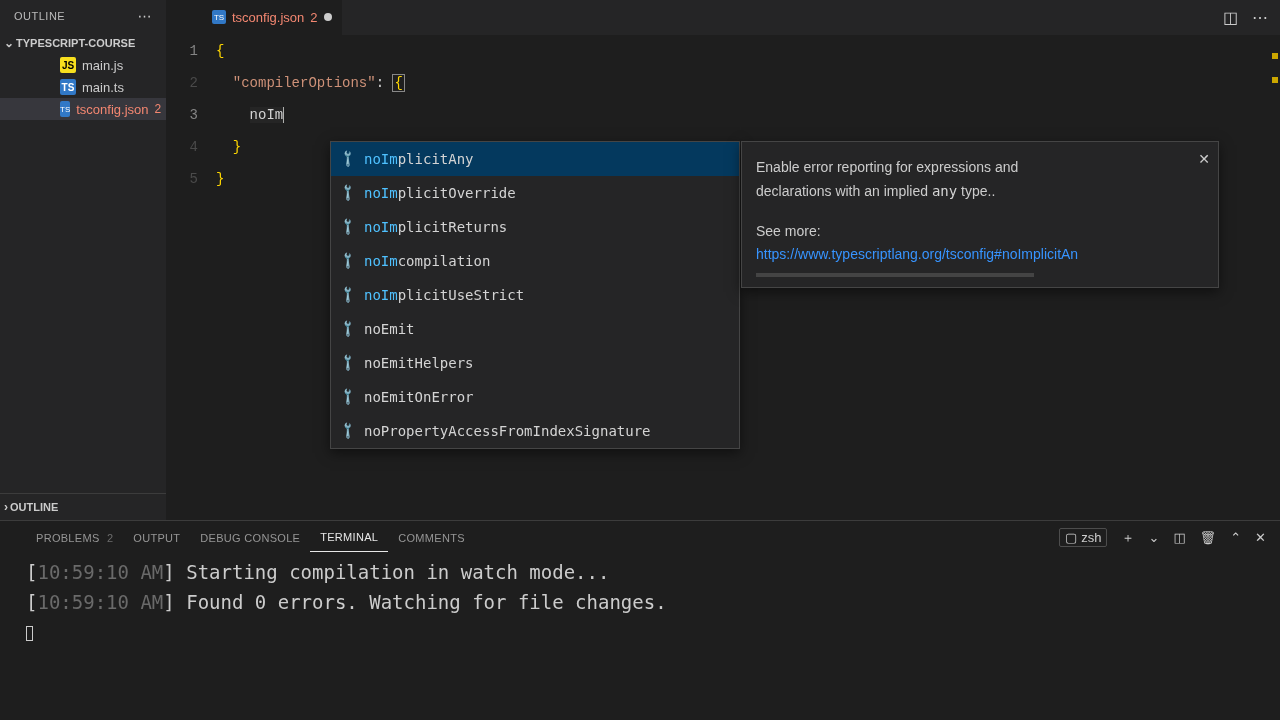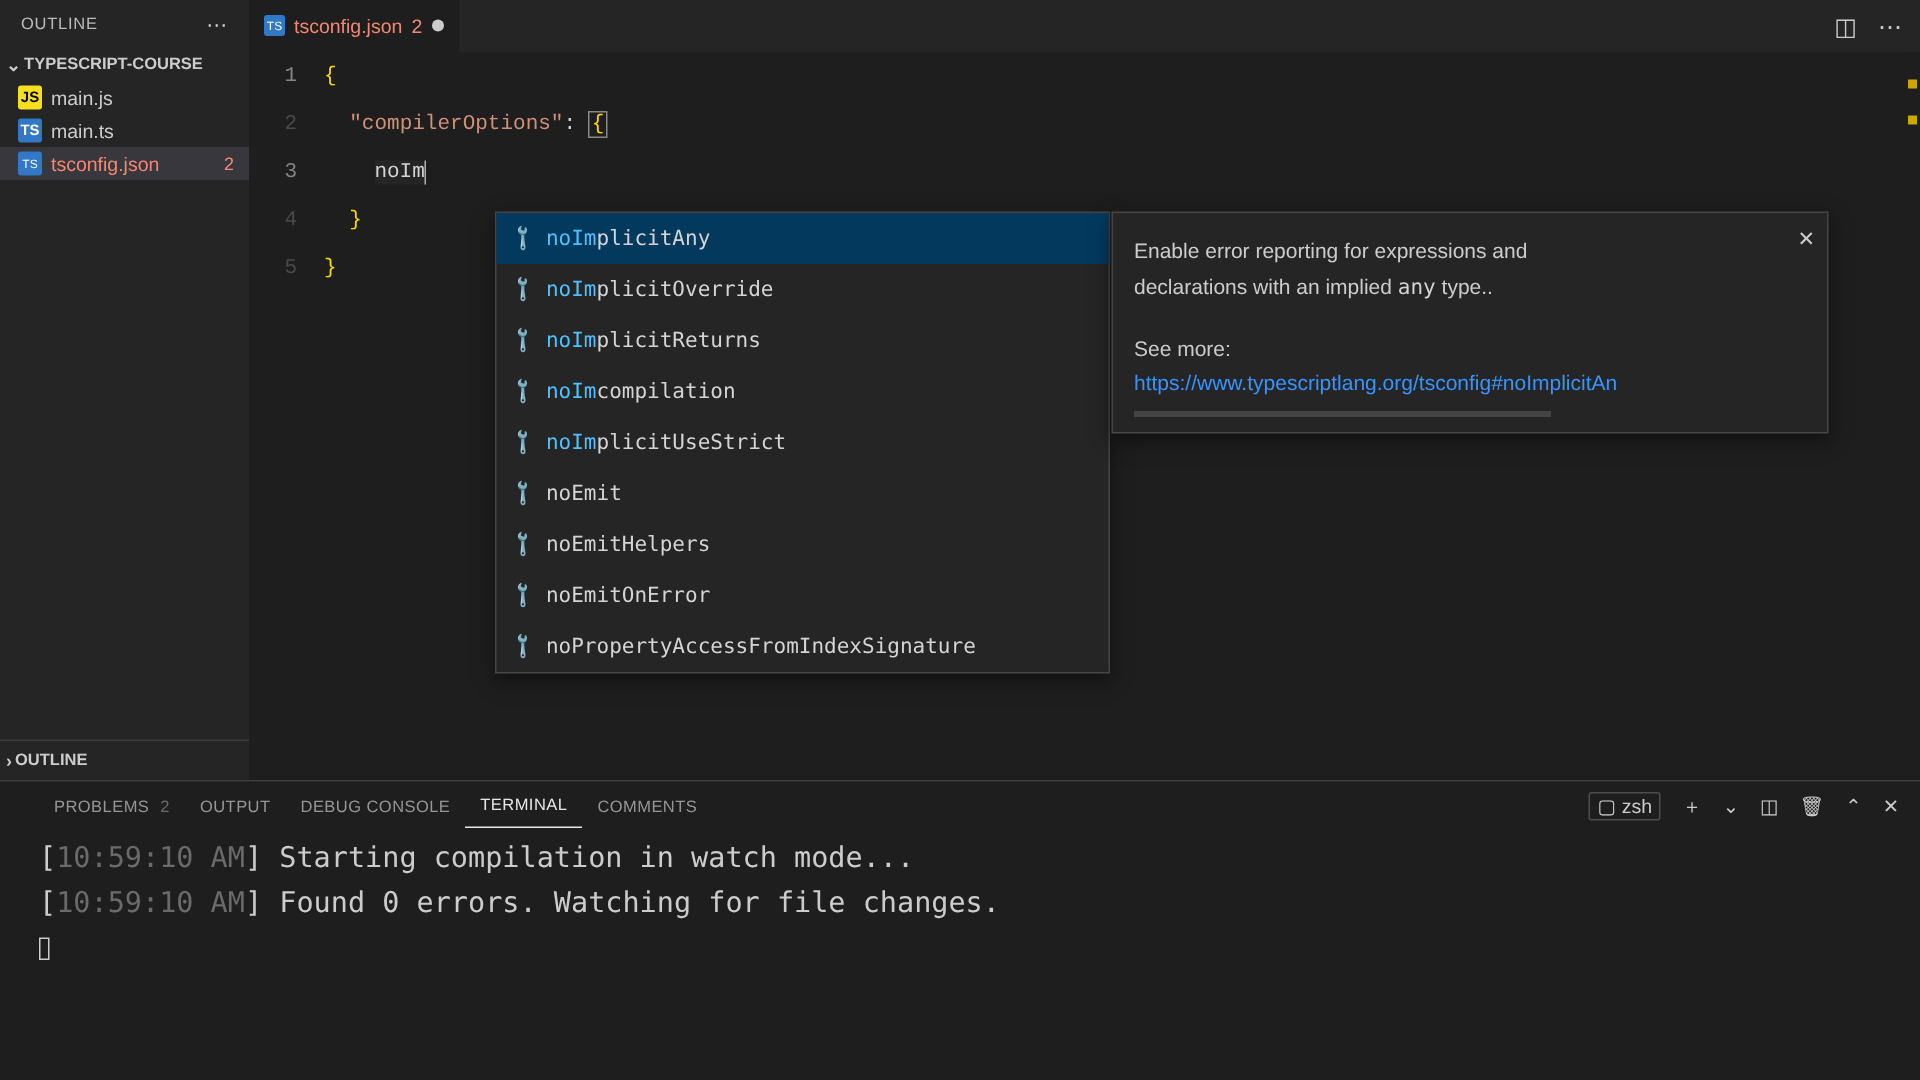--- a/index.html
+++ b/index.html
@@ -37,40 +37,41 @@
   font-weight: 700;
   color: #cccccc;
   display: flex;
   align-items: center;
   gap: 2px;
   cursor: pointer;
 }
 .chevron { font-size: 12px; color: #cccccc; }
 .file-tree { flex: 1; }
 .file-item {
-  padding: 3px 0 3px 12px;
+  padding: 3px 0 3px 24px;
   display: flex;
   align-items: center;
   gap: 6px;
   cursor: pointer;
   font-size: 13px;
   color: #cccccc;
 }
 .file-item.active {
   background: #37373d;
 }
 .file-item.problems { color: #f48771; }
 .file-icon {
   width: 16px;
   height: 16px;
   display: inline-flex;
   align-items: center;
   justify-content: center;
   font-size: 10px;
   border-radius: 2px;
+  margin-left: 36px;
 }
 .file-icon.js { background: #f7df1e; color: #000; font-weight: bold; }
 .file-icon.ts { background: #3178c6; color: #fff; font-weight: bold; }
 .file-icon.json { background: #3178c6; color: #fff; font-size: 8px; }
 .badge-num {
   margin-left: auto;
   margin-right: 10px;
   color: #f48771;
   font-size: 12px;
 }

